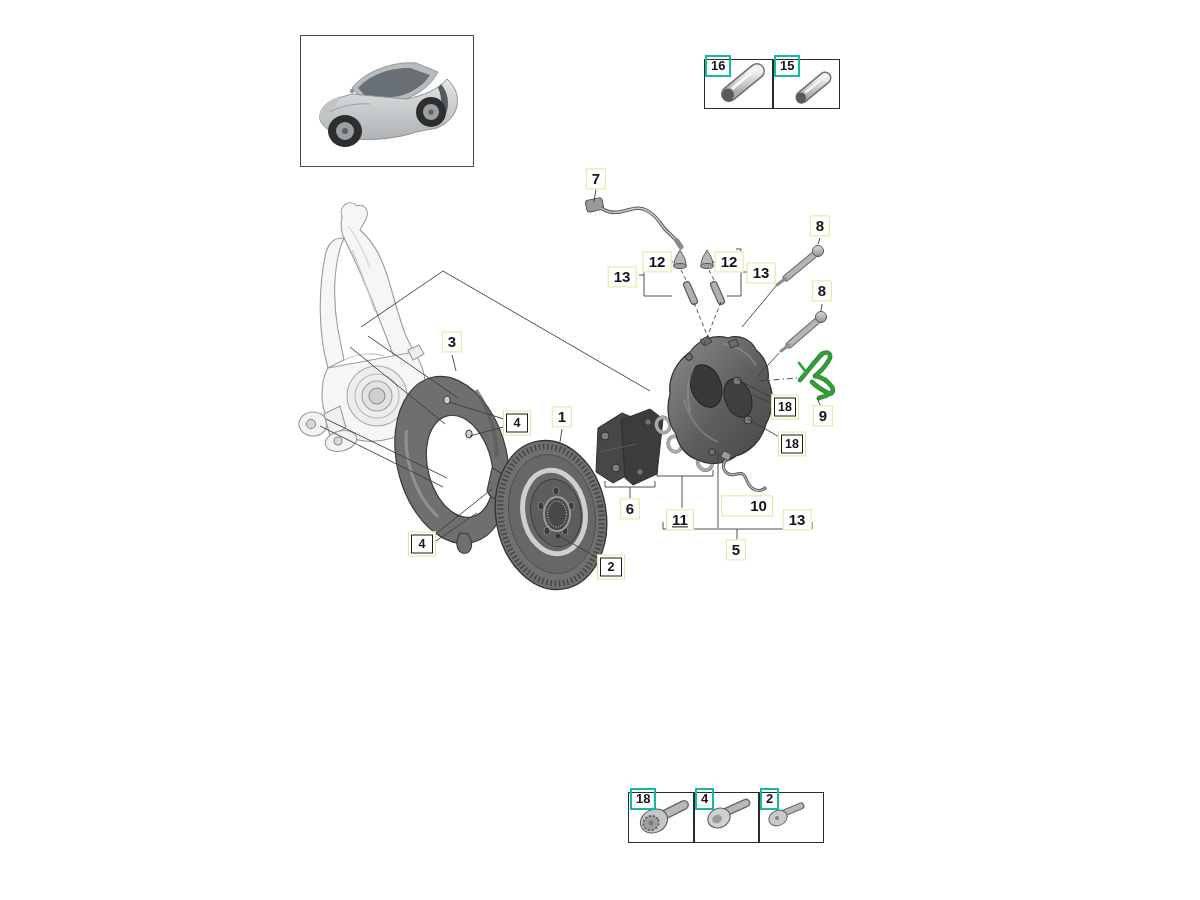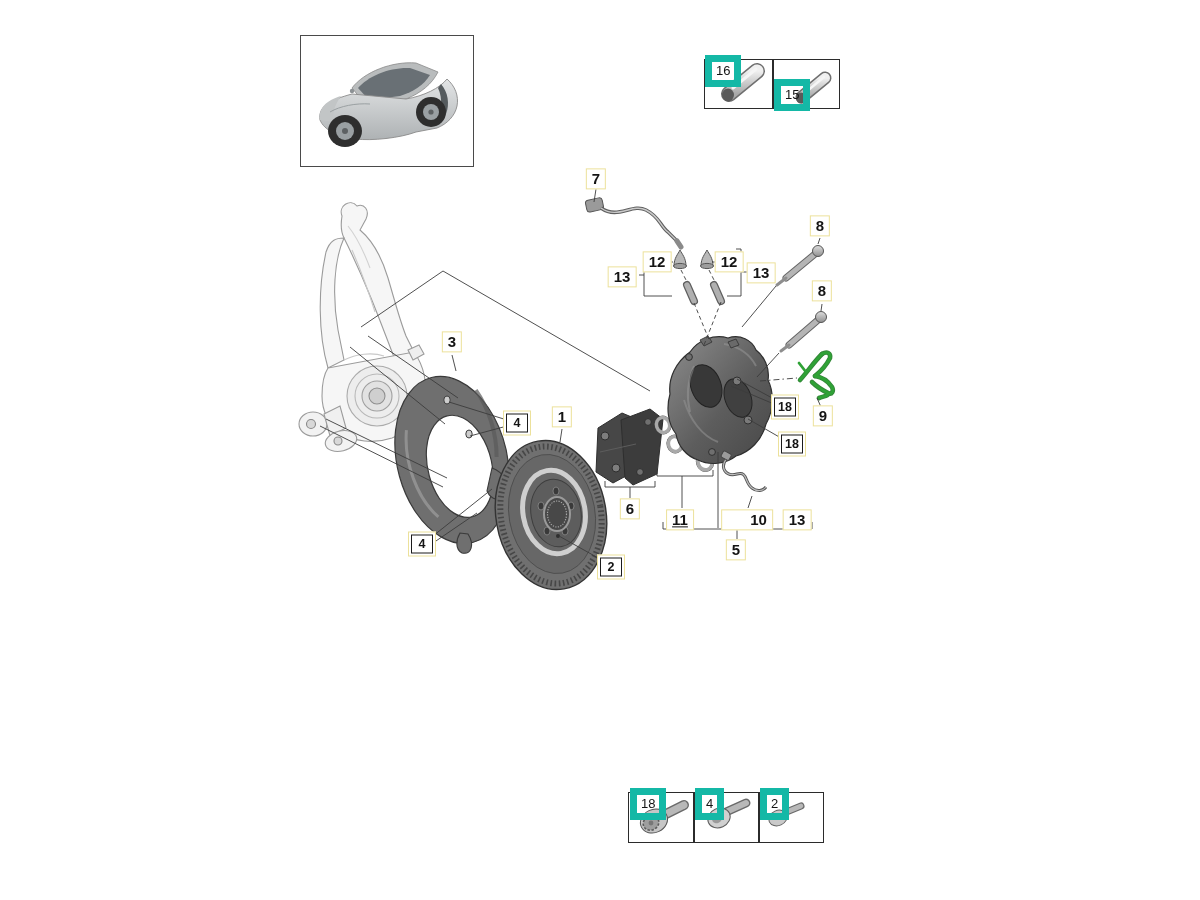--- a/index.html
+++ b/index.html
@@ -10,22 +10,22 @@
   .callout{position:absolute;transform:translate(-50%,-50%);border:1px solid #ece19b;
            background:#ffffff;padding:1px 5px;font-weight:bold;font-size:15px;color:#141414;
            line-height:1.15;letter-spacing:0;}
   
   .boxed{position:absolute;transform:translate(-50%,-50%);border:1px solid #ece19b;
          background:#ffffff;padding:2px;}
   .boxed .bb{display:block;border:1.6px solid #1b1b1b;min-width:14px;text-align:center;
              font-weight:bold;font-size:12.5px;color:#141414;padding:1px 3px;line-height:1.2;}
   
   .cell{position:absolute;border:1.8px solid #2b2b2b;background:transparent;}
-  .cellnum{position:absolute;border:7px solid #14b8a6;background:transparent;
-           font-weight:normal;font-size:13px;color:#141414;padding:0 4px;line-height:1.35;}
+  .cellnum{position:absolute;border:2px solid #14b8a6;background:transparent;
+           font-weight:bold;font-size:13px;color:#141414;padding:0 4px;line-height:1.35;}
   .thumb{position:absolute;border:1.8px solid #4a4a4a;background:transparent;}
 </style>
 </head>
 <body>
 
 <div class="stage">
 
   <svg class="art" width="1200" height="900" viewBox="0 0 1200 900">
     <defs>
       <linearGradient id="metal" x1="0" y1="0" x2="0" y2="1">
@@ -309,42 +309,42 @@
       <ellipse cx="778" cy="818" rx="9.5" ry="7.5" transform="rotate(-24 778 818)" fill="#c9c9c9" stroke="#5f5f5f"></ellipse>
       <circle cx="777" cy="818" r="2" fill="#808080"></circle>
     </g>
   </svg>
 
   <div class="thumb" style="left:300px;top:35px;width:172px;height:130px;"></div>
 
   <div class="cell" style="left:704px;top:59px;width:68px;height:48px;"></div>
   <div class="cell" style="left:772px;top:59px;width:66px;height:48px;"></div>
   <div class="cellnum" style="left:705px;top:55px;">16</div>
-  <div class="cellnum" style="left:774px;top:55px;margin-top:24px;">15</div>
+  <div class="cellnum" style="left:774px;top:55px;">15</div>
 
   <div class="cell" style="left:628px;top:792px;width:65px;height:49px;"></div>
   <div class="cell" style="left:693px;top:792px;width:65px;height:49px;"></div>
   <div class="cell" style="left:758px;top:792px;width:64px;height:49px;"></div>
   <div class="cellnum" style="left:630px;top:788px;">18</div>
   <div class="cellnum" style="left:695px;top:788px;">4</div>
   <div class="cellnum" style="left:760px;top:788px;">2</div>
 
   <div class="callout" style="left:596px;top:179px;">7</div>
   <div class="callout" style="left:657px;top:262px;">12</div>
   <div class="callout" style="left:729px;top:262px;">12</div>
   <div class="callout" style="left:622px;top:277px;">13</div>
   <div class="callout" style="left:761px;top:273px;">13</div>
   <div class="callout" style="left:820px;top:226px;">8</div>
   <div class="callout" style="left:822px;top:291px;">8</div>
   <div class="callout" style="left:452px;top:342px;">3</div>
   <div class="callout" style="left:562px;top:417px;">1</div>
   <div class="callout" style="left:823px;top:416px;">9</div>
   <div class="callout" style="left:630px;top:509px;">6</div>
   <div class="callout" style="left:680px;top:520px;text-decoration:underline;">11</div>
-  <div class="callout" style="left:747px;top:520px;padding-left:28px;">10</div>
+  <div class="callout" style="left:747px;top:506px;padding-left:28px;">10</div>
   <div class="callout" style="left:797px;top:520px;">13</div>
   <div class="callout" style="left:736px;top:550px;">5</div>
 
   <div class="boxed" style="left:517px;top:423px;">
       <span class="bb">4</span>
     </div>
   <div class="boxed" style="left:422px;top:544px;">
       <span class="bb">4</span>
     </div>
   <div class="boxed" style="left:785px;top:407px;">

